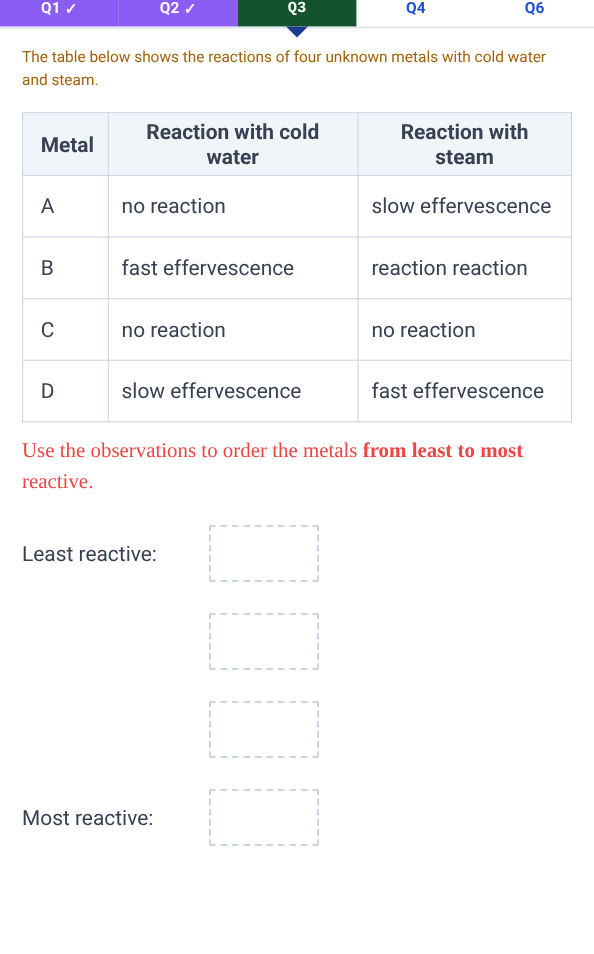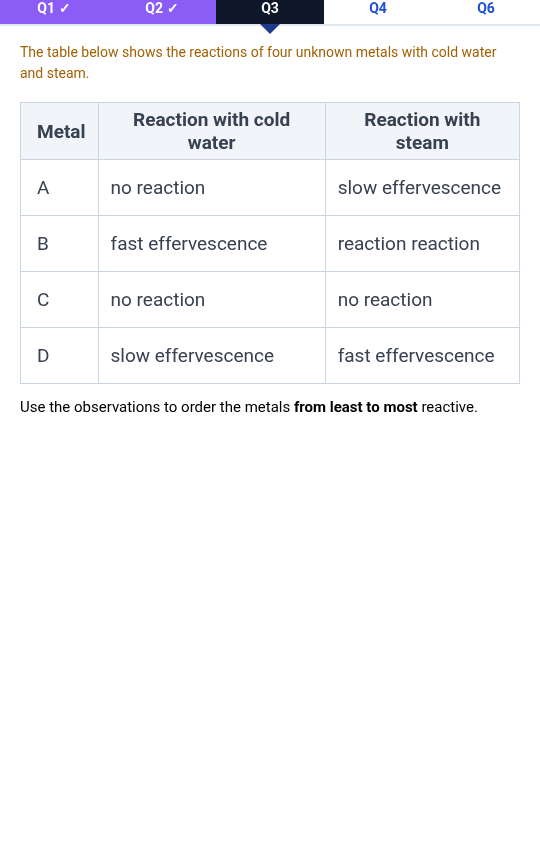--- a/index.html
+++ b/index.html
@@ -21,21 +21,21 @@
     display: flex;
     align-items: flex-start;
     justify-content: center;
     font-weight: 700;
     font-size: 14px;
     color: #1d4ed8;
     position: relative;
     padding-top: 0px;
   }
   .tab.done { background: #8b5cf6; color: #fff; }
-  .tab.active { background: #0f172a; color: #fff; }
+  .tab.active { background: #14532d; color: #fff; font-family: Liberation Mono, monospace; }
   .tab.active::after {
     content: "";
     position: absolute;
     bottom: -10px;
     left: 50%;
     transform: translateX(-50%);
     border-left: 10px solid transparent;
     border-right: 10px solid transparent;
     border-top: 10px solid #1e3a8a;
   }
@@ -70,24 +70,25 @@
   td {
     font-size: 19px;
     padding: 16px 12px;
     border-bottom: 1px solid #cbd5e1;
     border-left: 1px solid #cbd5e1;
     border-right: 1px solid #cbd5e1;
     color: #374151;
   }
   td:first-child { padding-left: 16px; }
   .instruction {
-    font-size: 15px;
+    font-size: 19px;
     line-height: 1.5;
     margin-bottom: 24px;
-    color: #000000;
+    color: #ef4444;
+    font-family: Liberation Serif, serif;
   }
   .bold { font-weight: 700; }
   .order {
     display: flex;
     flex-direction: column;
     gap: 28px;
   }
   .order-row {
     display: flex;
     align-items: center;
@@ -160,13 +161,31 @@
         <td>slow effervescence</td>
         <td>fast effervescence</td>
       </tr>
     </tbody>
   </table>
 
   <p class="instruction">
     <span>Use the observations to order the metals </span><span class="bold">from least to most</span><span> reactive.</span>
   </p>
 
+  <div class="order">
+    <div class="order-row">
+      <span class="order-label">Least reactive:</span>
+      <div class="dropzone"></div>
+    </div>
+    <div class="order-row">
+      <span class="order-label"></span>
+      <div class="dropzone"></div>
+    </div>
+    <div class="order-row">
+      <span class="order-label"></span>
+      <div class="dropzone"></div>
+    </div>
+    <div class="order-row">
+      <span class="order-label">Most reactive:</span>
+      <div class="dropzone"></div>
+    </div>
+  </div>
 </div>
 
 </body></html>

